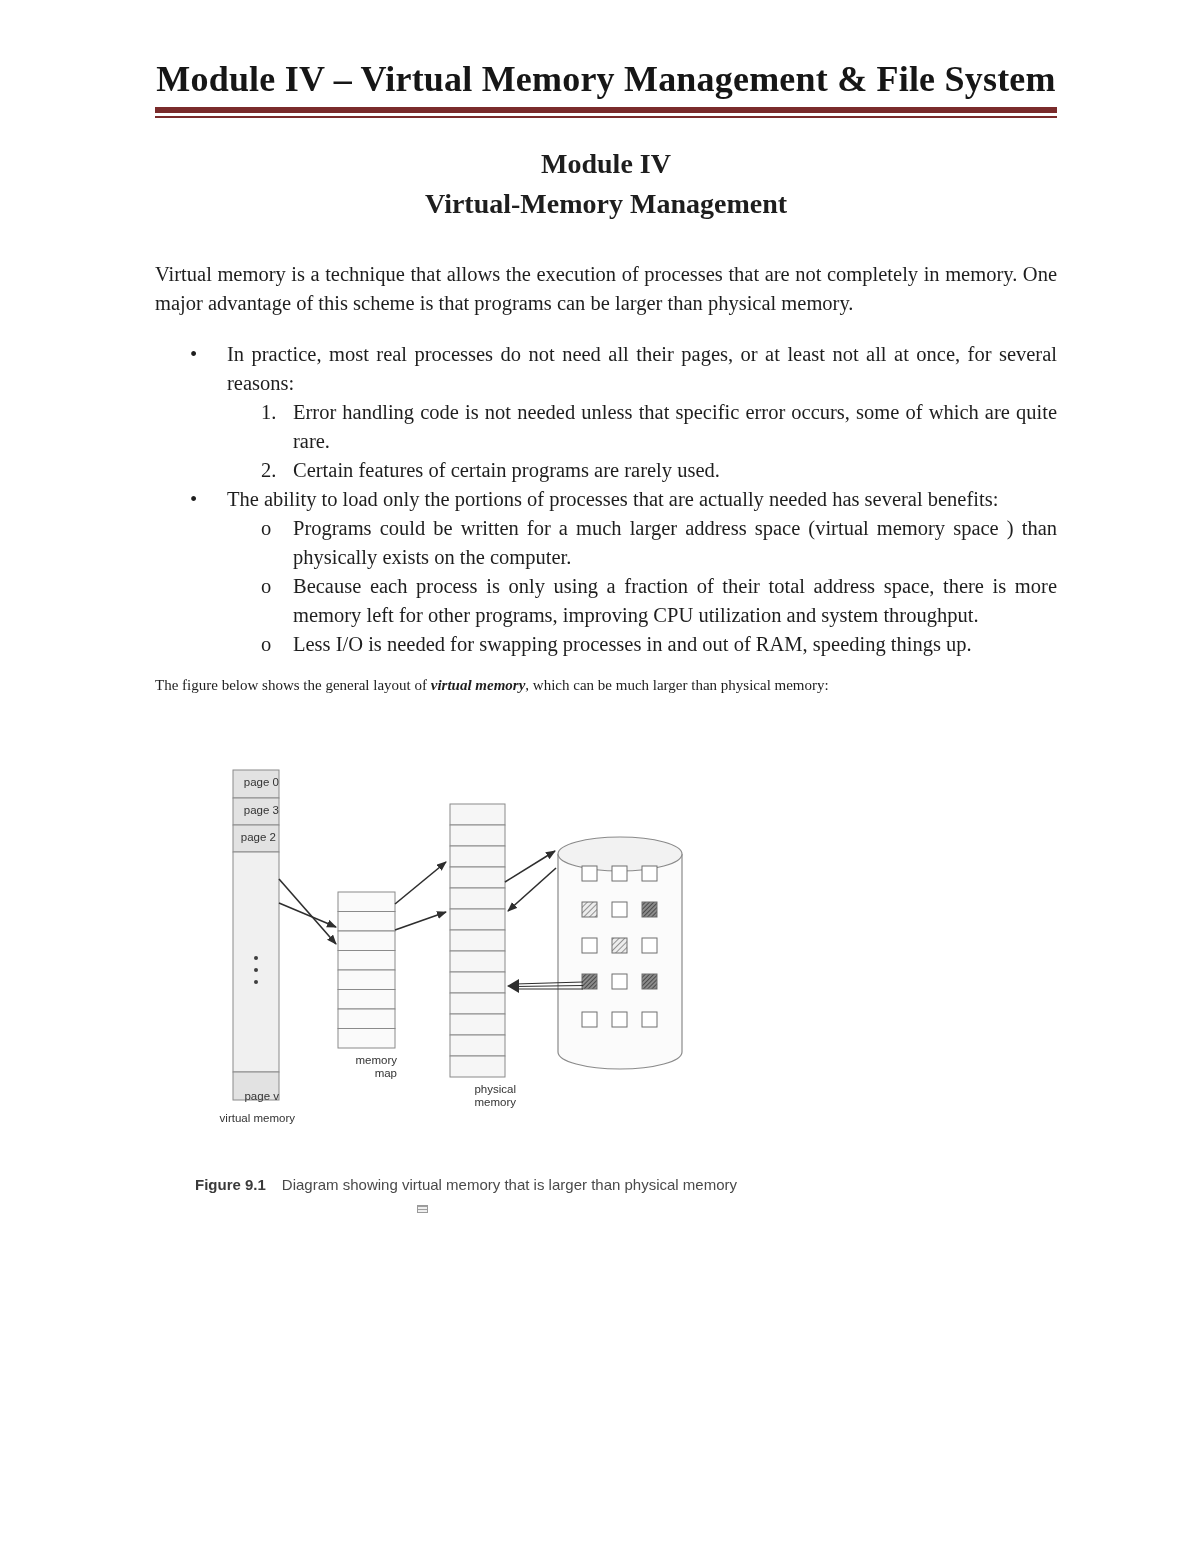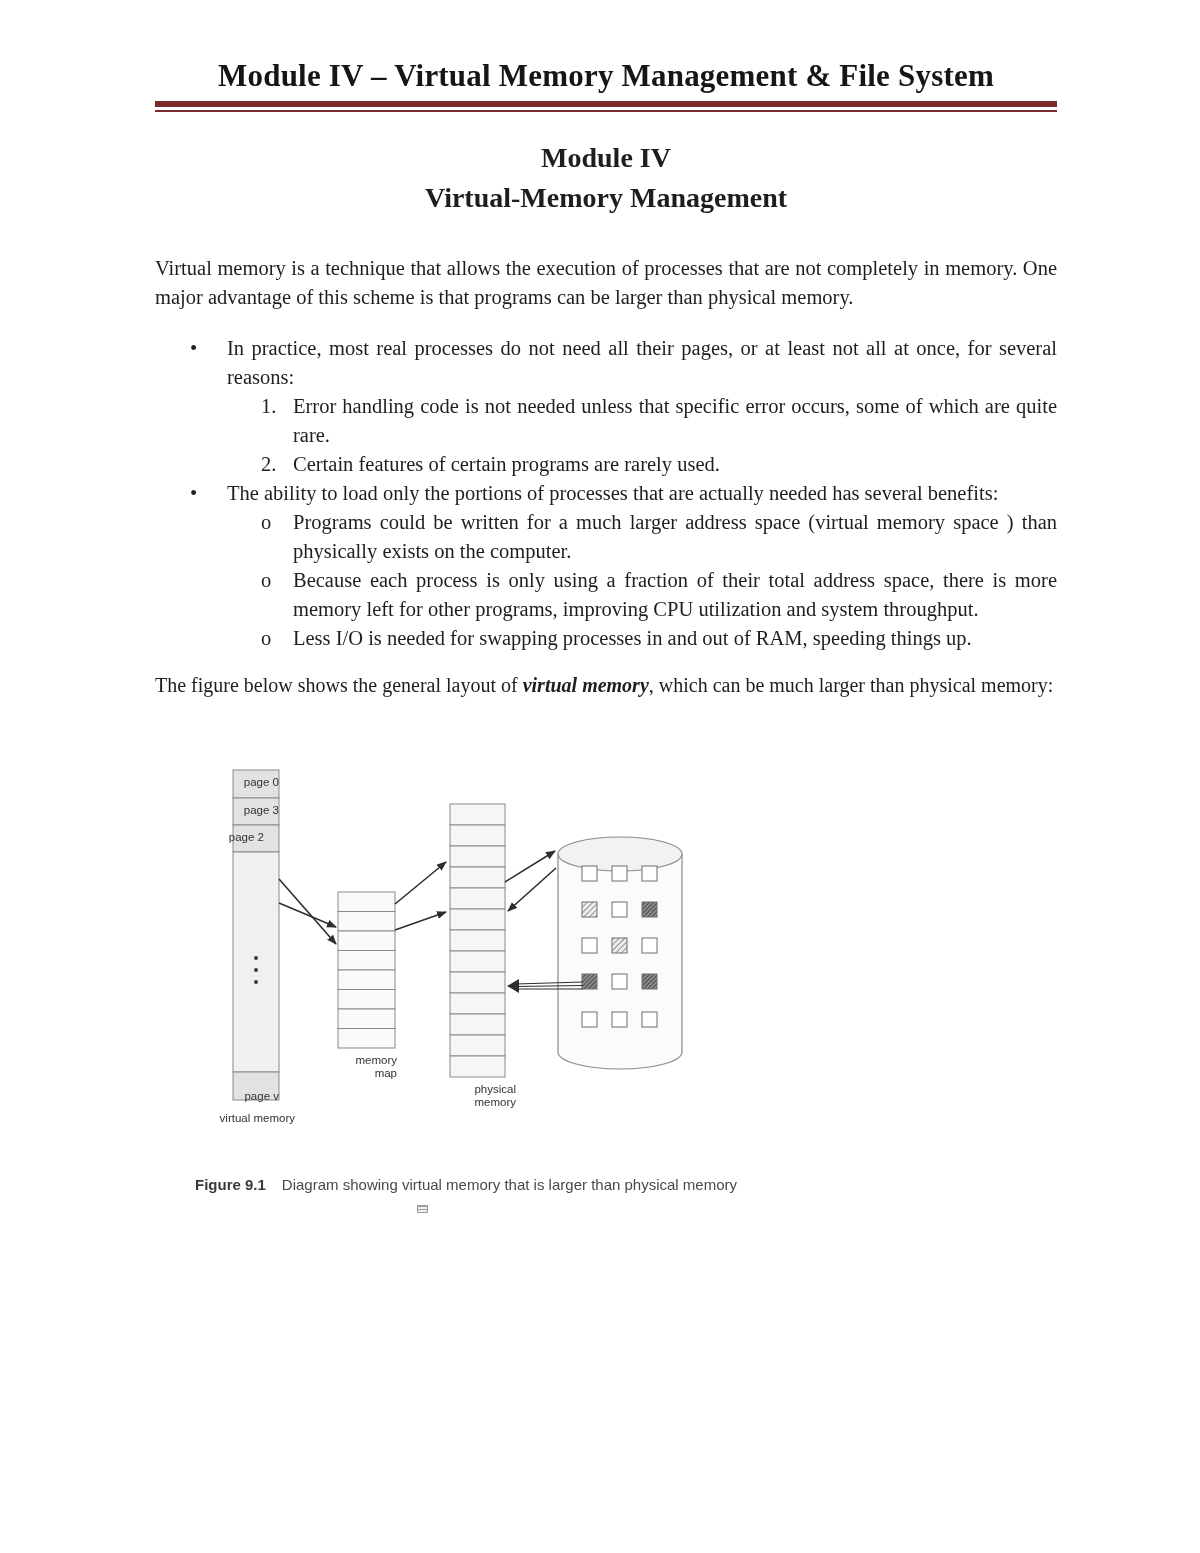--- a/index.html
+++ b/index.html
@@ -5,52 +5,52 @@
   * { margin:0; padding:0; box-sizing:border-box; }
   html,body { background:#ffffff; }
   body {
     width:1200px; height:1553px; overflow:hidden; position:relative;
     font-family:"Liberation Serif", serif; color:#1e1e1e;
   }
   .page { padding:58px 143px 0 155px; }
 
   
   .doc-header-title {
-    text-align:center; font-weight:bold; font-size:31px; color:#161616;
+    text-align:center; font-weight:bold; font-size:36px; color:#161616;
     letter-spacing:0.2px;
   }
   .header-rule-thick { height:6px; background:#7a2b2b; margin-top:7px; }
   .header-rule-thin  { height:2px; background:#7a2b2b; margin-top:3px; }
 
   
   .main-title { margin-top:26px; text-align:center; font-weight:bold; font-size:28px; line-height:40px; }
   .sub-title  { text-align:center; font-weight:bold; font-size:28px; line-height:40px; }
 
   
   .para { margin-top:36px; font-size:20.5px; line-height:29px; text-align:justify; }
   .list { margin-top:22px; }
   .li { display:flex; font-size:20.5px; line-height:29px; }
   .li .li-text { flex:1; text-align:justify; }
   .li.l1 { padding-left:35px; }
   .li.l1 .marker { width:37px; flex:0 0 37px; }
   .li.l2 { padding-left:106px; }
   .li.l2 .marker { width:32px; flex:0 0 32px; }
-  .closing { margin-top:18px; font-size:20px; line-height:29px; text-align:justify; }
+  .closing { margin-top:12px; font-size:15px; line-height:29px; text-align:justify; }
   .closing .emph { font-weight:bold; font-style:italic; }
 
   
   .figure-wrap { position:relative; margin:62px 0 0 40px; width:560px; height:398px; }
   .figure-wrap svg { position:absolute; left:0; top:0; }
   .fig-label {
     position:absolute; font-family:"Liberation Sans", sans-serif;
     font-size:11.5px; color:#333; text-align:right; line-height:13px;
   }
   .lab-page0 { left:38px; top:14px;  width:46px; }
   .lab-page1 { left:38px; top:42px;  width:46px; }
-  .lab-page2 { left:26px; top:69px;  width:43px; }
+  .lab-page2 { left:38px; top:69px;  width:43px; }
   .lab-pagev { left:38px; top:328px; width:46px; }
   .lab-vm    { left:22px; top:350px; width:78px; }
   .lab-mm    { left:140px; top:292px; width:62px; }
   .lab-pm    { left:243px; top:321px; width:78px; }
 
   
   .caption {
     margin:16px 0 0 40px; font-family:"Liberation Sans", sans-serif;
     font-size:15px; color:#4a4a4a;
   }

